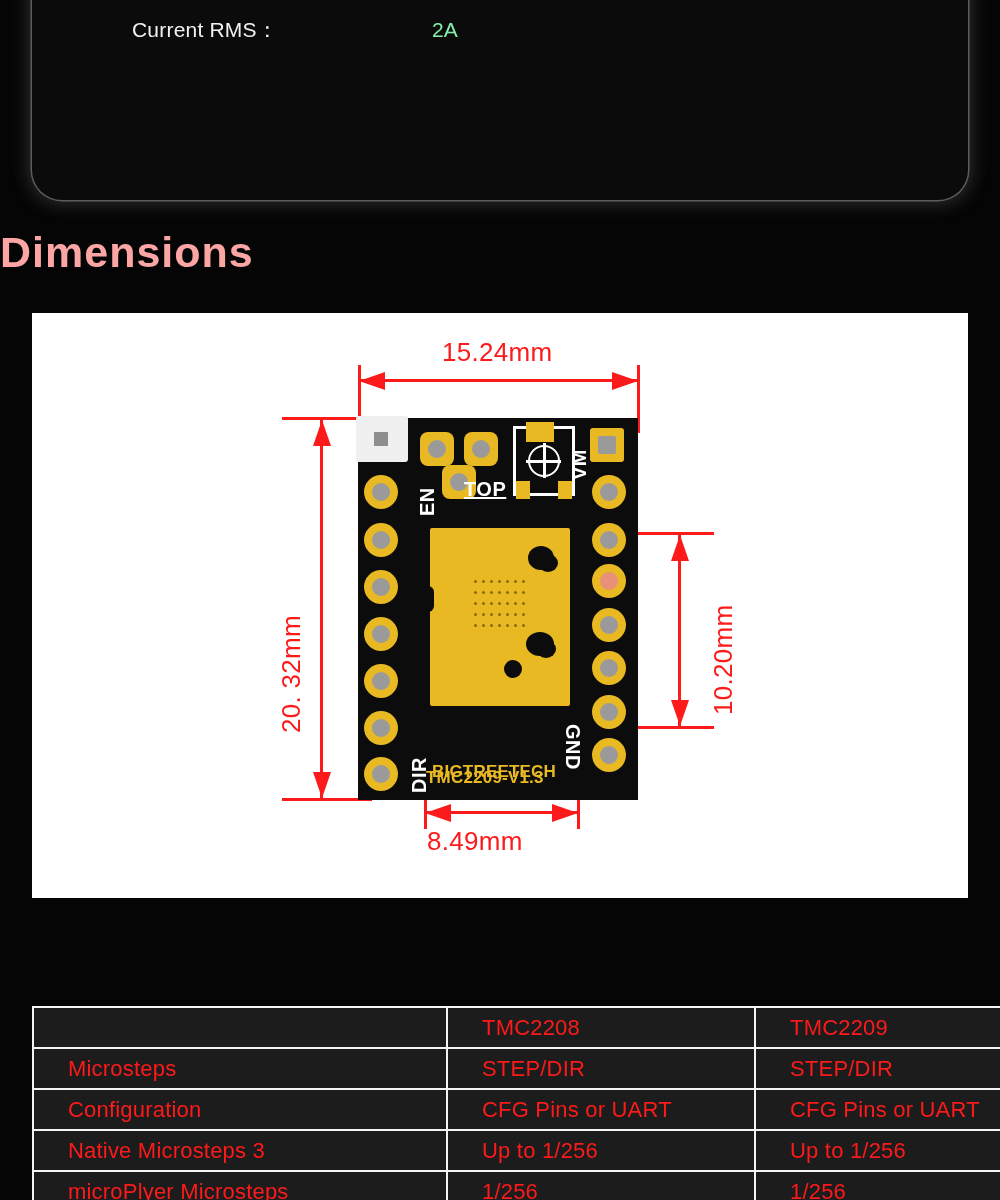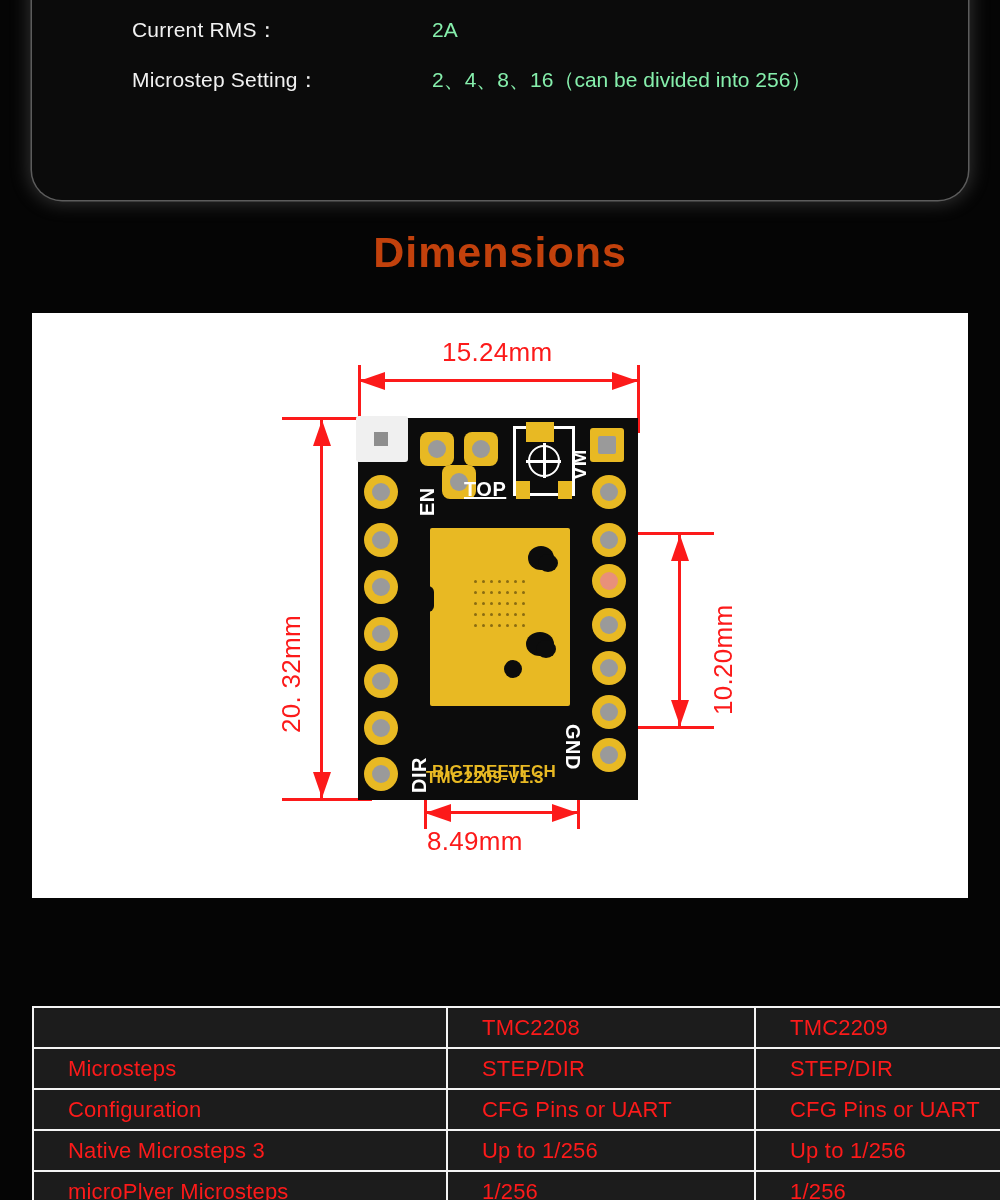--- a/index.html
+++ b/index.html
@@ -56,22 +56,22 @@
     color: #86efac;
     font-size: 21px;
     white-space: nowrap;
   }
 
   
   .section-heading {
     position: absolute;
     left: 0;
     width: 1000px;
-    text-align: center;
-    color: #c2410c;
+    text-align: left;
+    color: #fca5a5;
     font-weight: bold;
     font-size: 43px;
     letter-spacing: 1px;
   }
   #heading-dimensions { top: 228px; }
   #heading-comparison { top: 928px; }
 
   
   .dim-panel {
     position: absolute;
@@ -266,24 +266,20 @@
 
   <div class="spec-card">
     <div class="spec-rows">
 
       <div class="spec-row">
         <div class="spec-label">Current RMS：</div>
         <div class="spec-value">2A</div>
       </div>
 
 
-      <div class="spec-row">
-        <div class="spec-label">Microstep Setting：</div>
-        <div class="spec-value">2、4、8、16（can be divided into 256）</div>
-      </div>
 
     </div>
   </div>
 
   <div class="section-heading" id="heading-dimensions">Dimensions</div>
 
   <div class="dim-panel">
 
     <div class="red-line" style="left:326px; top:52px; width:3px; height:68px;"></div>
     <div class="red-line" style="left:605px; top:52px; width:3px; height:68px;"></div>

